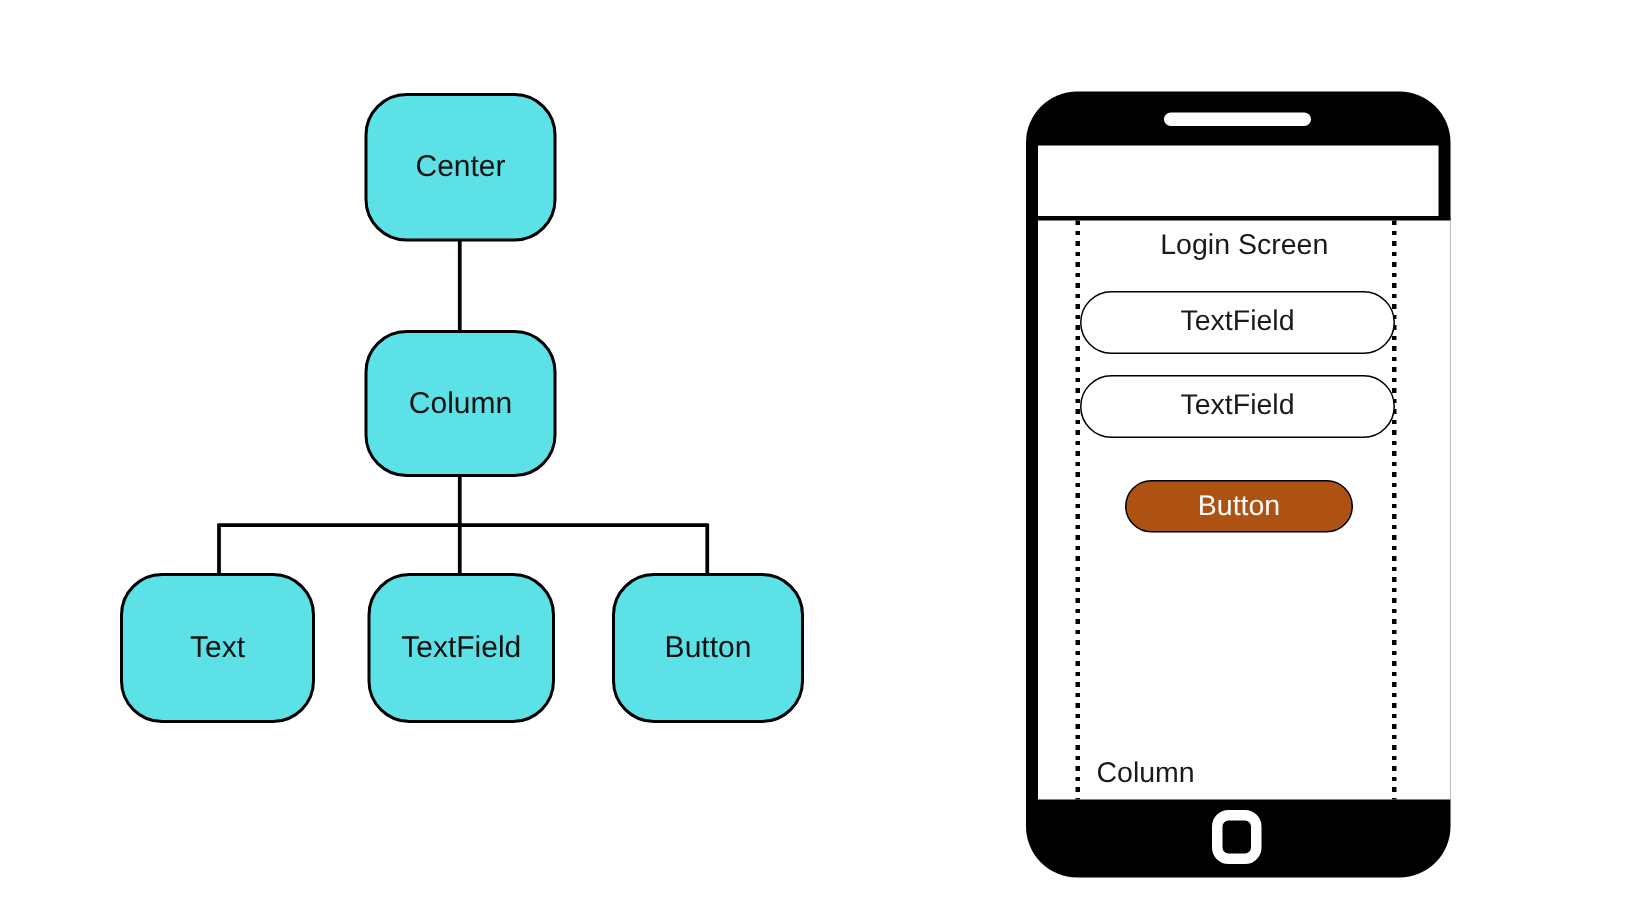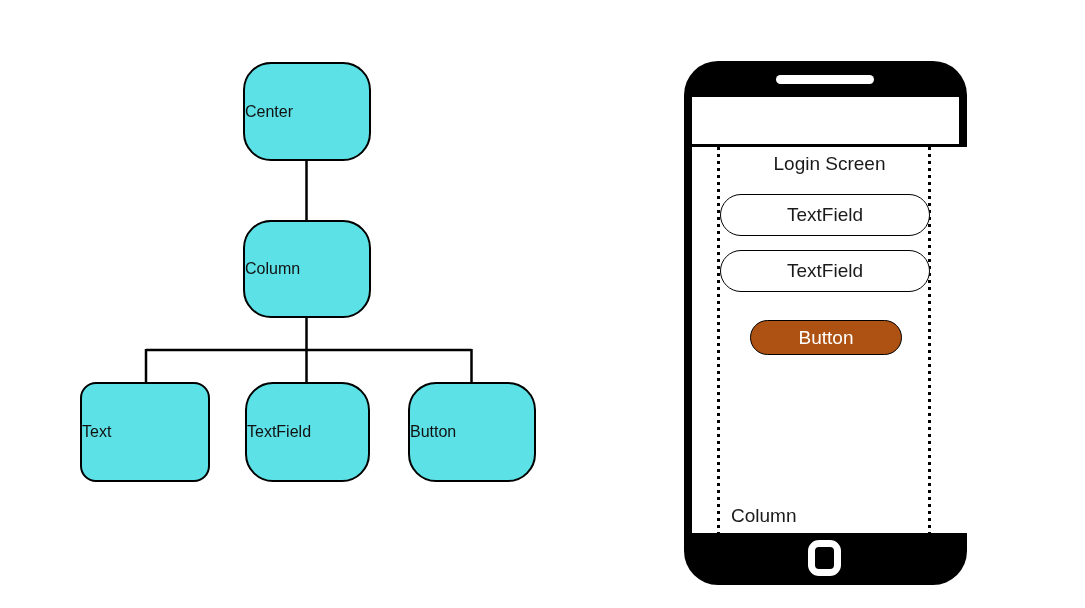--- a/index.html
+++ b/index.html
@@ -18,22 +18,22 @@
     left: 0; top: 0;
     width: 1085px; height: 608px;
     pointer-events: none;
   }
   .tree-node {
     position: absolute;
     border: 2.5px solid #000;
     border-radius: 28px;
     display: flex;
     align-items: center;
-    justify-content: flex-start;
-    font-size: 16px;
+    justify-content: center;
+    font-size: 20px;
     color: #111;
     box-sizing: border-box;
   }
   .node-center    { left: 243px; top:  62px; width: 128px; height:  99px; }
   .node-column    { left: 243px; top: 220px; width: 128px; height:  98px; }
   .node-text      { left:  80px; top: 382px; width: 130px; height: 100px; }
   .node-textfield { left: 245px; top: 382px; width: 125px; height: 100px; }
   .node-button    { left: 408px; top: 382px; width: 128px; height: 100px; }
 
   
@@ -140,21 +140,21 @@
     <path d="M 306.5 349 V 383" stroke="#000" stroke-width="2.5" fill="none"></path>
     <path d="M 471.5 349 V 383" stroke="#000" stroke-width="2.5" fill="none"></path>
   </svg>
 
   <div class="tree-node node-center" style="background-color: rgb(92, 225, 230);">
     <span>Center</span>
   </div>
   <div class="tree-node node-column" style="background-color: rgb(92, 225, 230);">
     <span>Column</span>
   </div>
-  <div class="tree-node node-text" style="background-color: rgb(92, 225, 230); border-radius: 16px;">
+  <div class="tree-node node-text" style="background-color: rgb(92, 225, 230);">
     <span>Text</span>
   </div>
   <div class="tree-node node-textfield" style="background-color: rgb(92, 225, 230);">
     <span>TextField</span>
   </div>
   <div class="tree-node node-button" style="background-color: rgb(92, 225, 230);">
     <span>Button</span>
   </div>
 
   <div class="phone">

